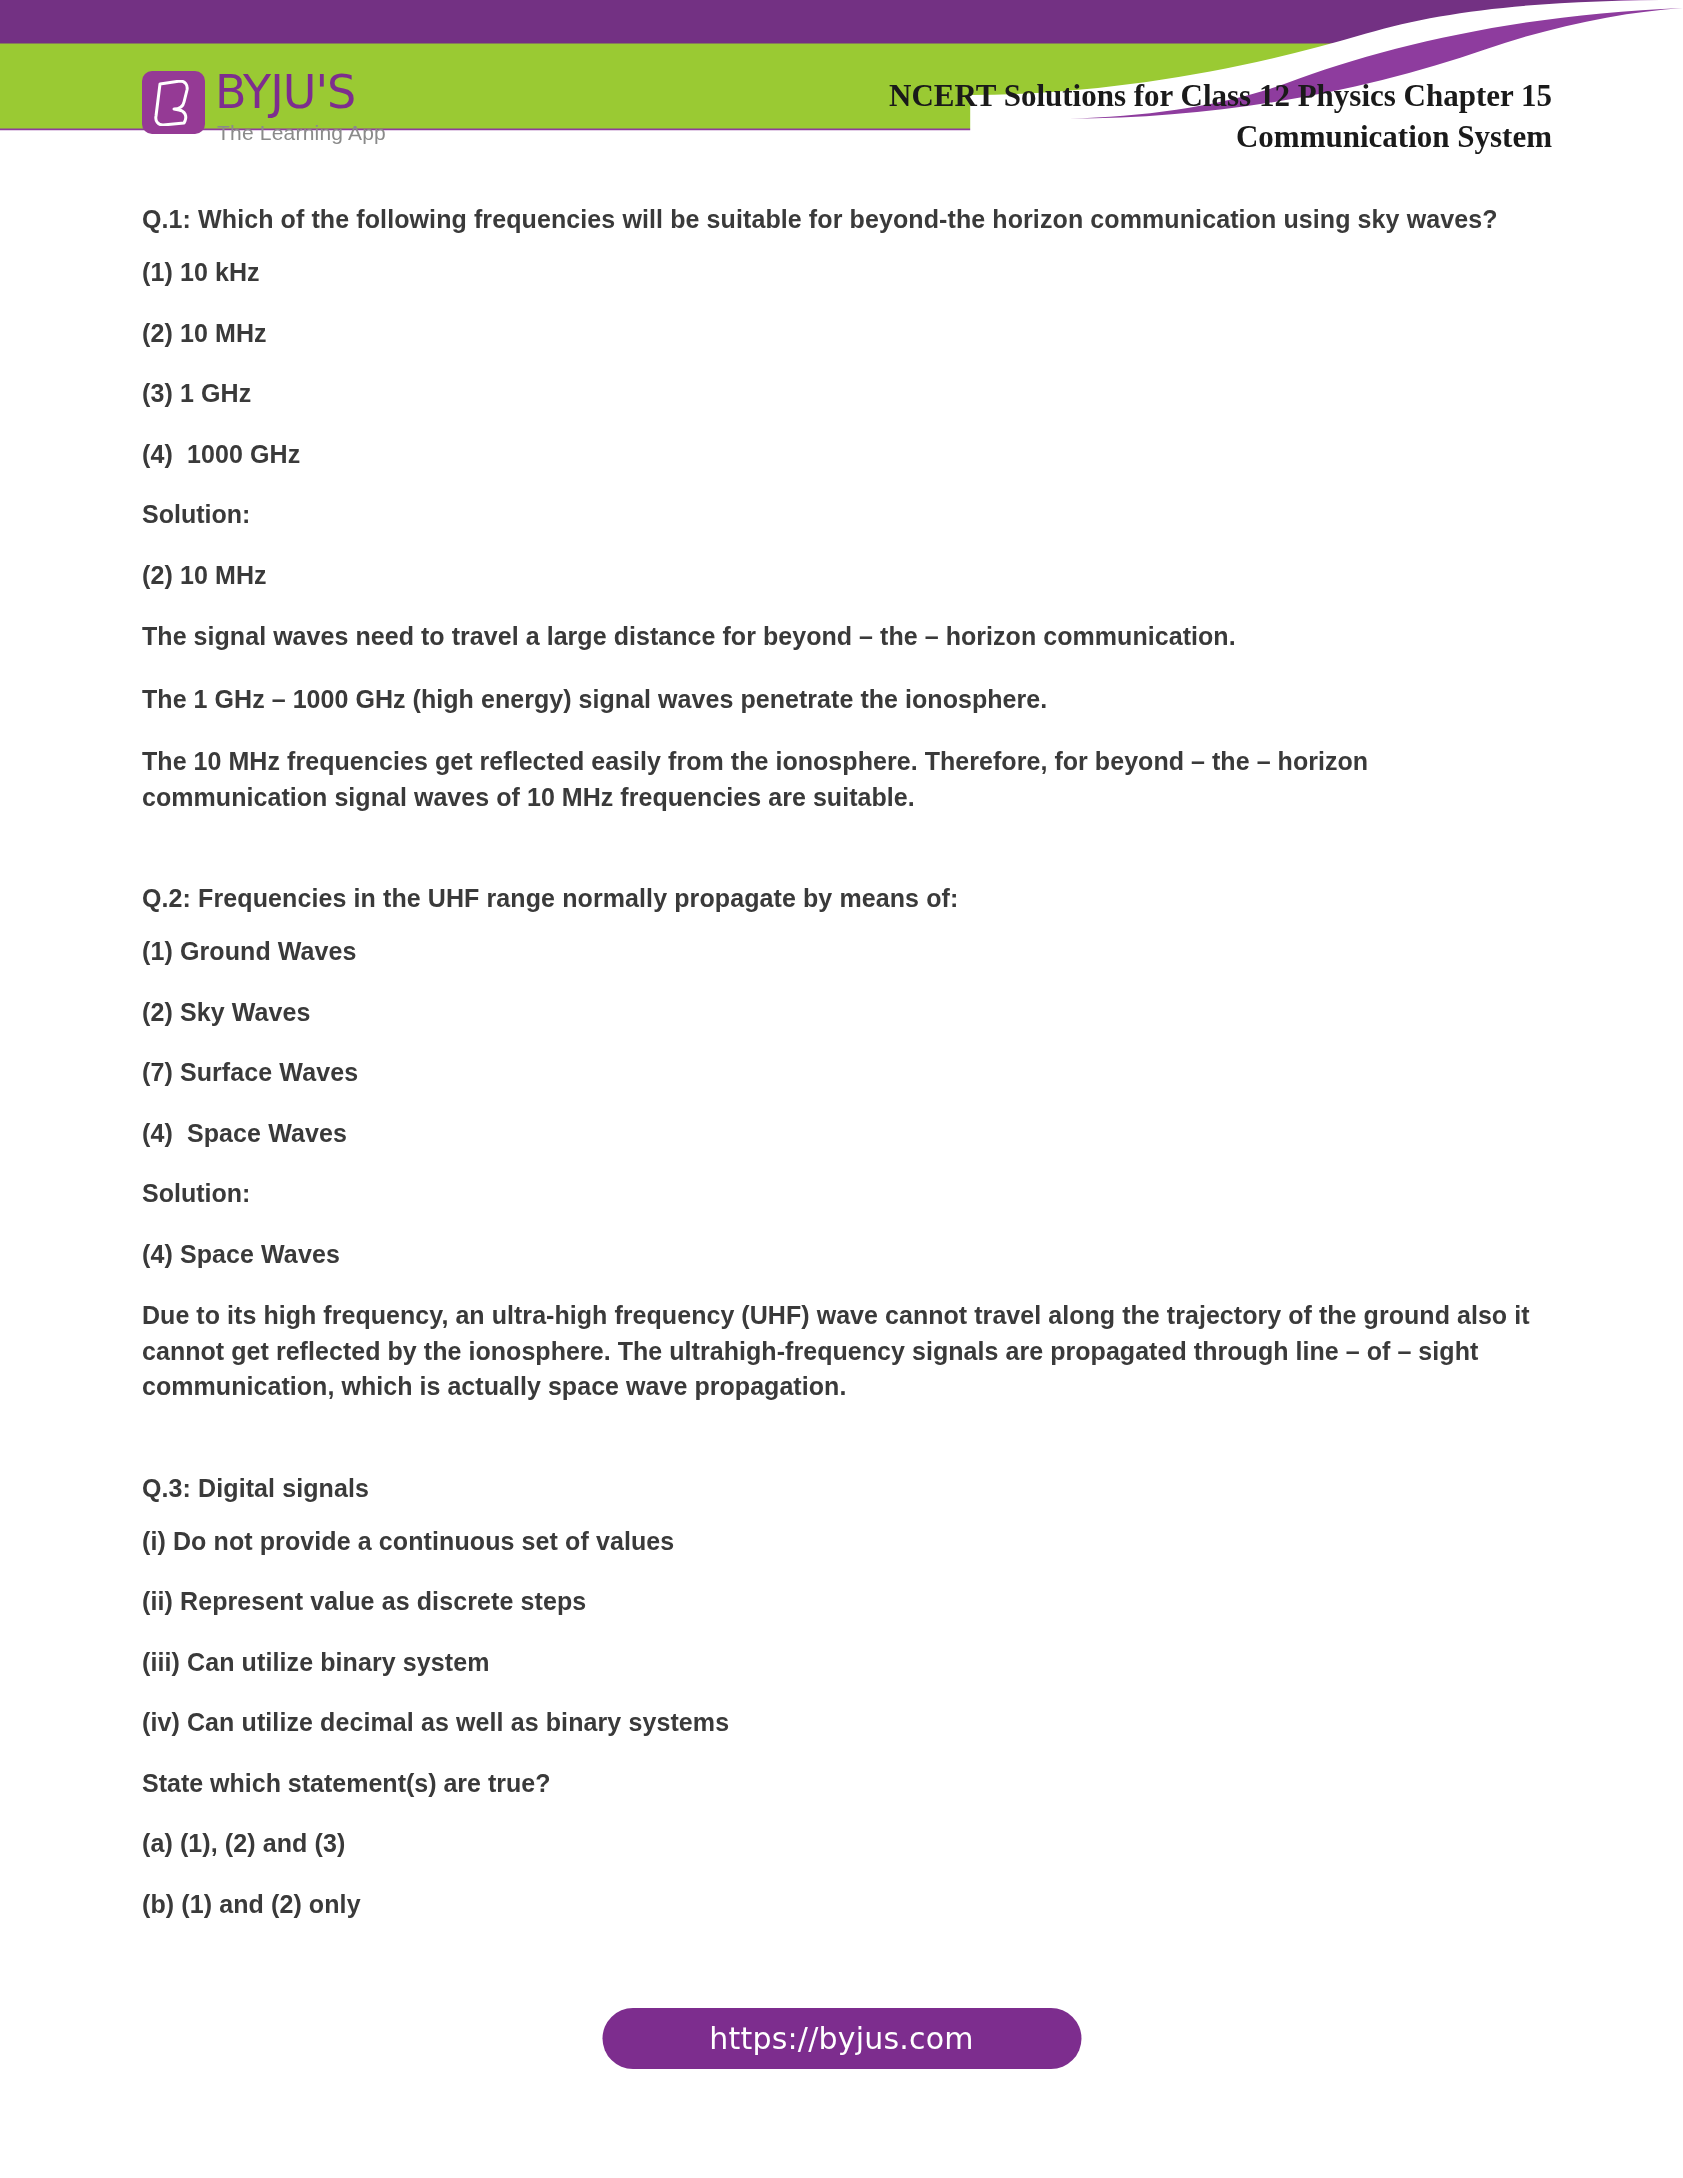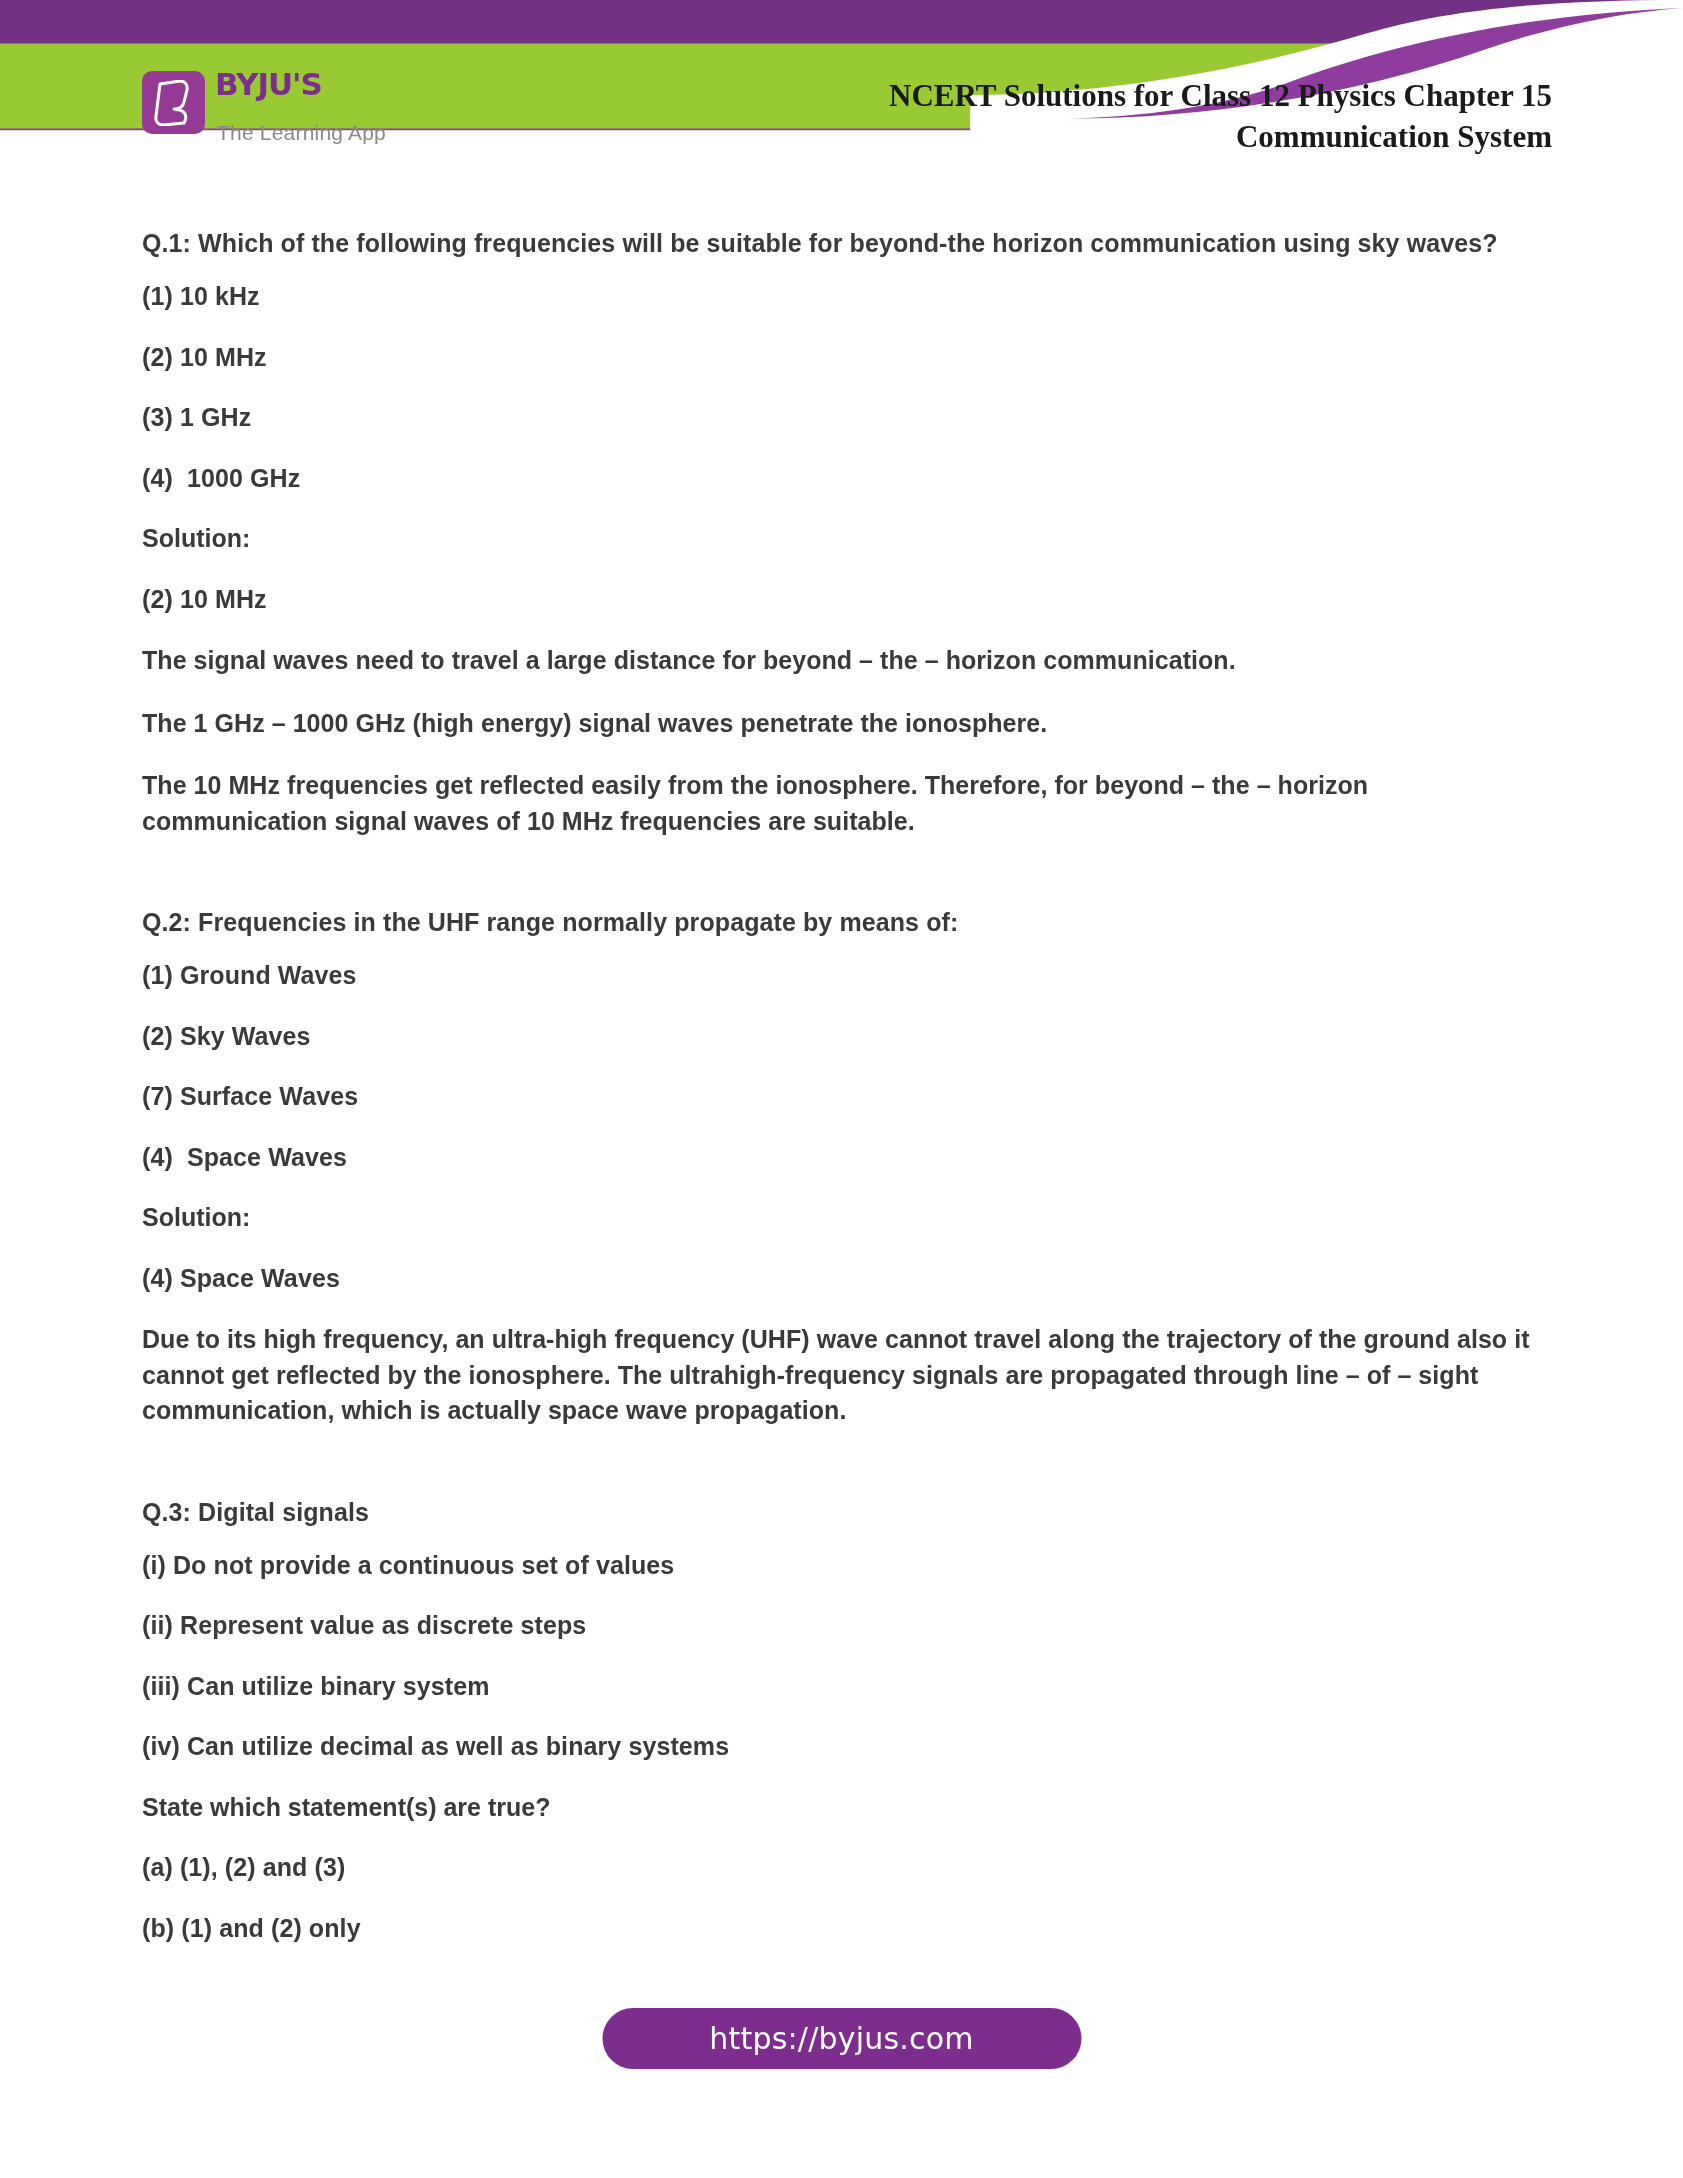--- a/index.html
+++ b/index.html
@@ -48,22 +48,22 @@
   .logo-mark svg {
     position: absolute;
     left: 11px;
     top: 9px;
   }
   .logo-word {
     position: absolute;
     left: 73px;
     top: -2px;
     font-family: "DejaVu Sans", sans-serif;
-    font-weight: bold;
-    font-size: 31px;
+    font-weight: normal;
+    font-size: 46px;
     letter-spacing: -1px;
     color: #7d2d8e;
     line-height: 1;
   }
   .logo-tagline {
     position: absolute;
     left: 75px;
     top: 50px;
     font-family: "Liberation Sans", sans-serif;
     font-size: 21px;
@@ -85,21 +85,20 @@
     line-height: 1.33;
   }
   .doc-title .line { display: block; }
 
   
   .content {
     position: absolute;
     left: 142px;
     top: 203px;
     width: 1406px;
-    margin-top: 24px;
   }
   .q-heading {
     font-weight: bold;
     font-size: 25px;
     color: #3a3a3a;
     line-height: 1.32;
     margin: 0 0 20px 0;
     letter-spacing: 0.1px;
   }
   .opt {

